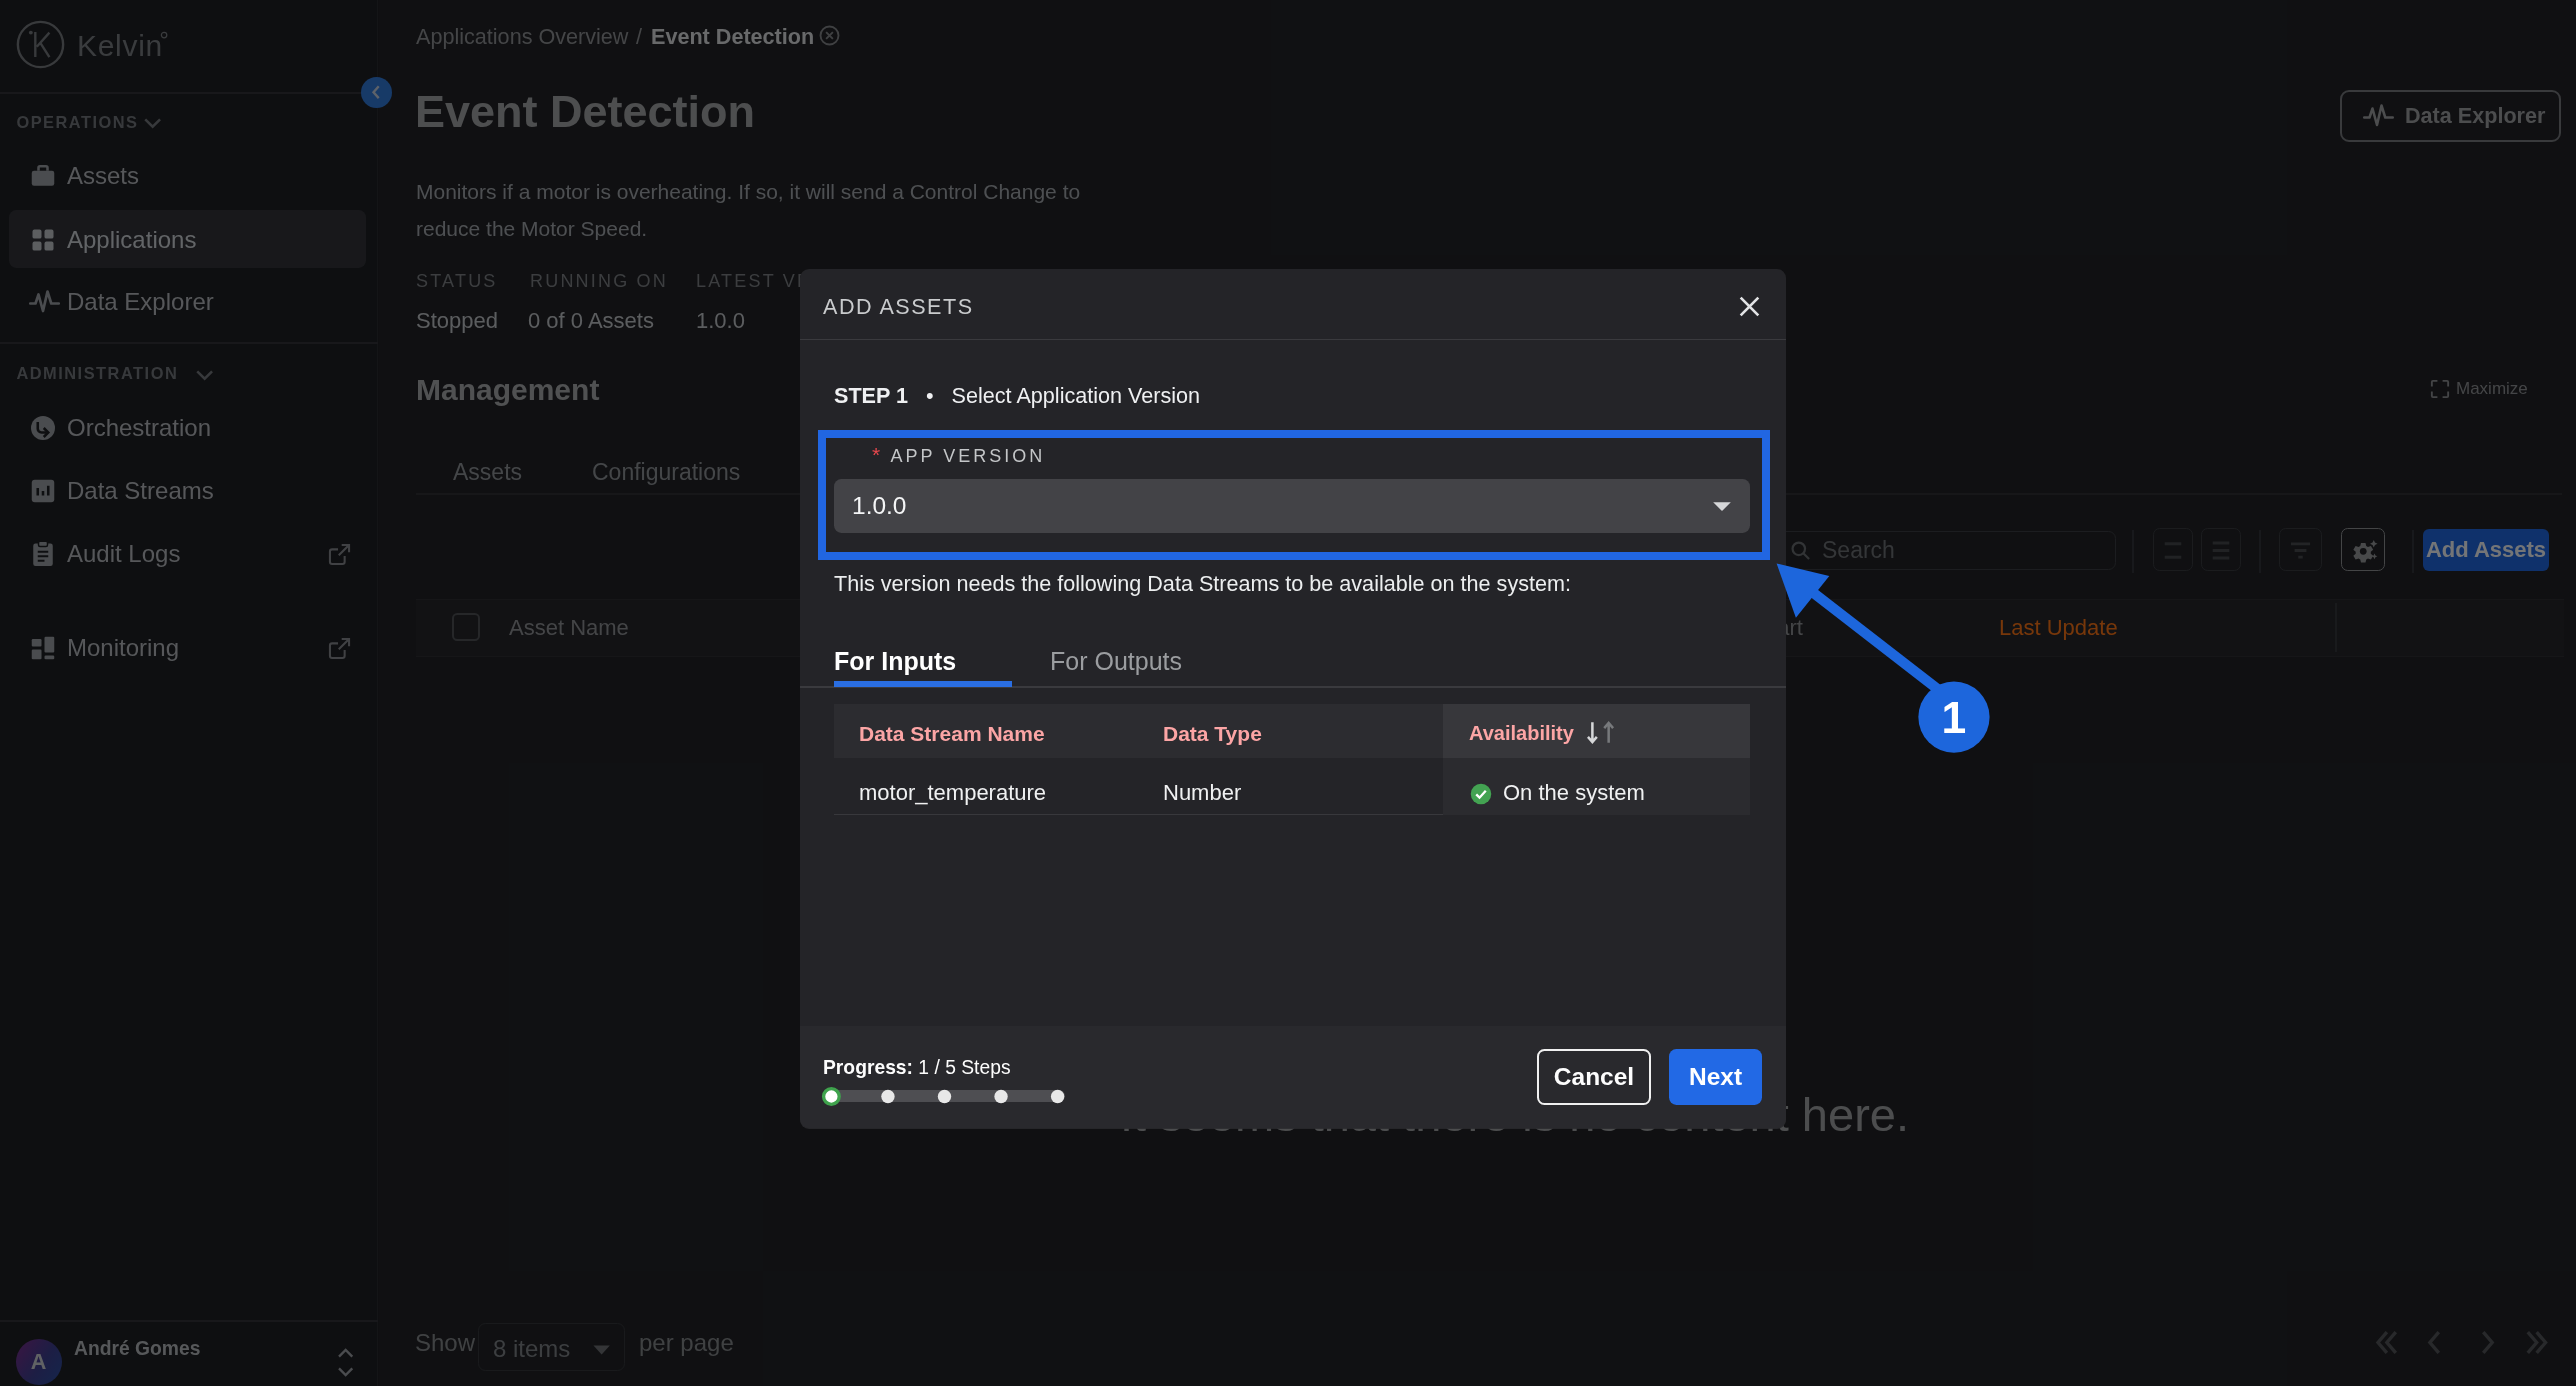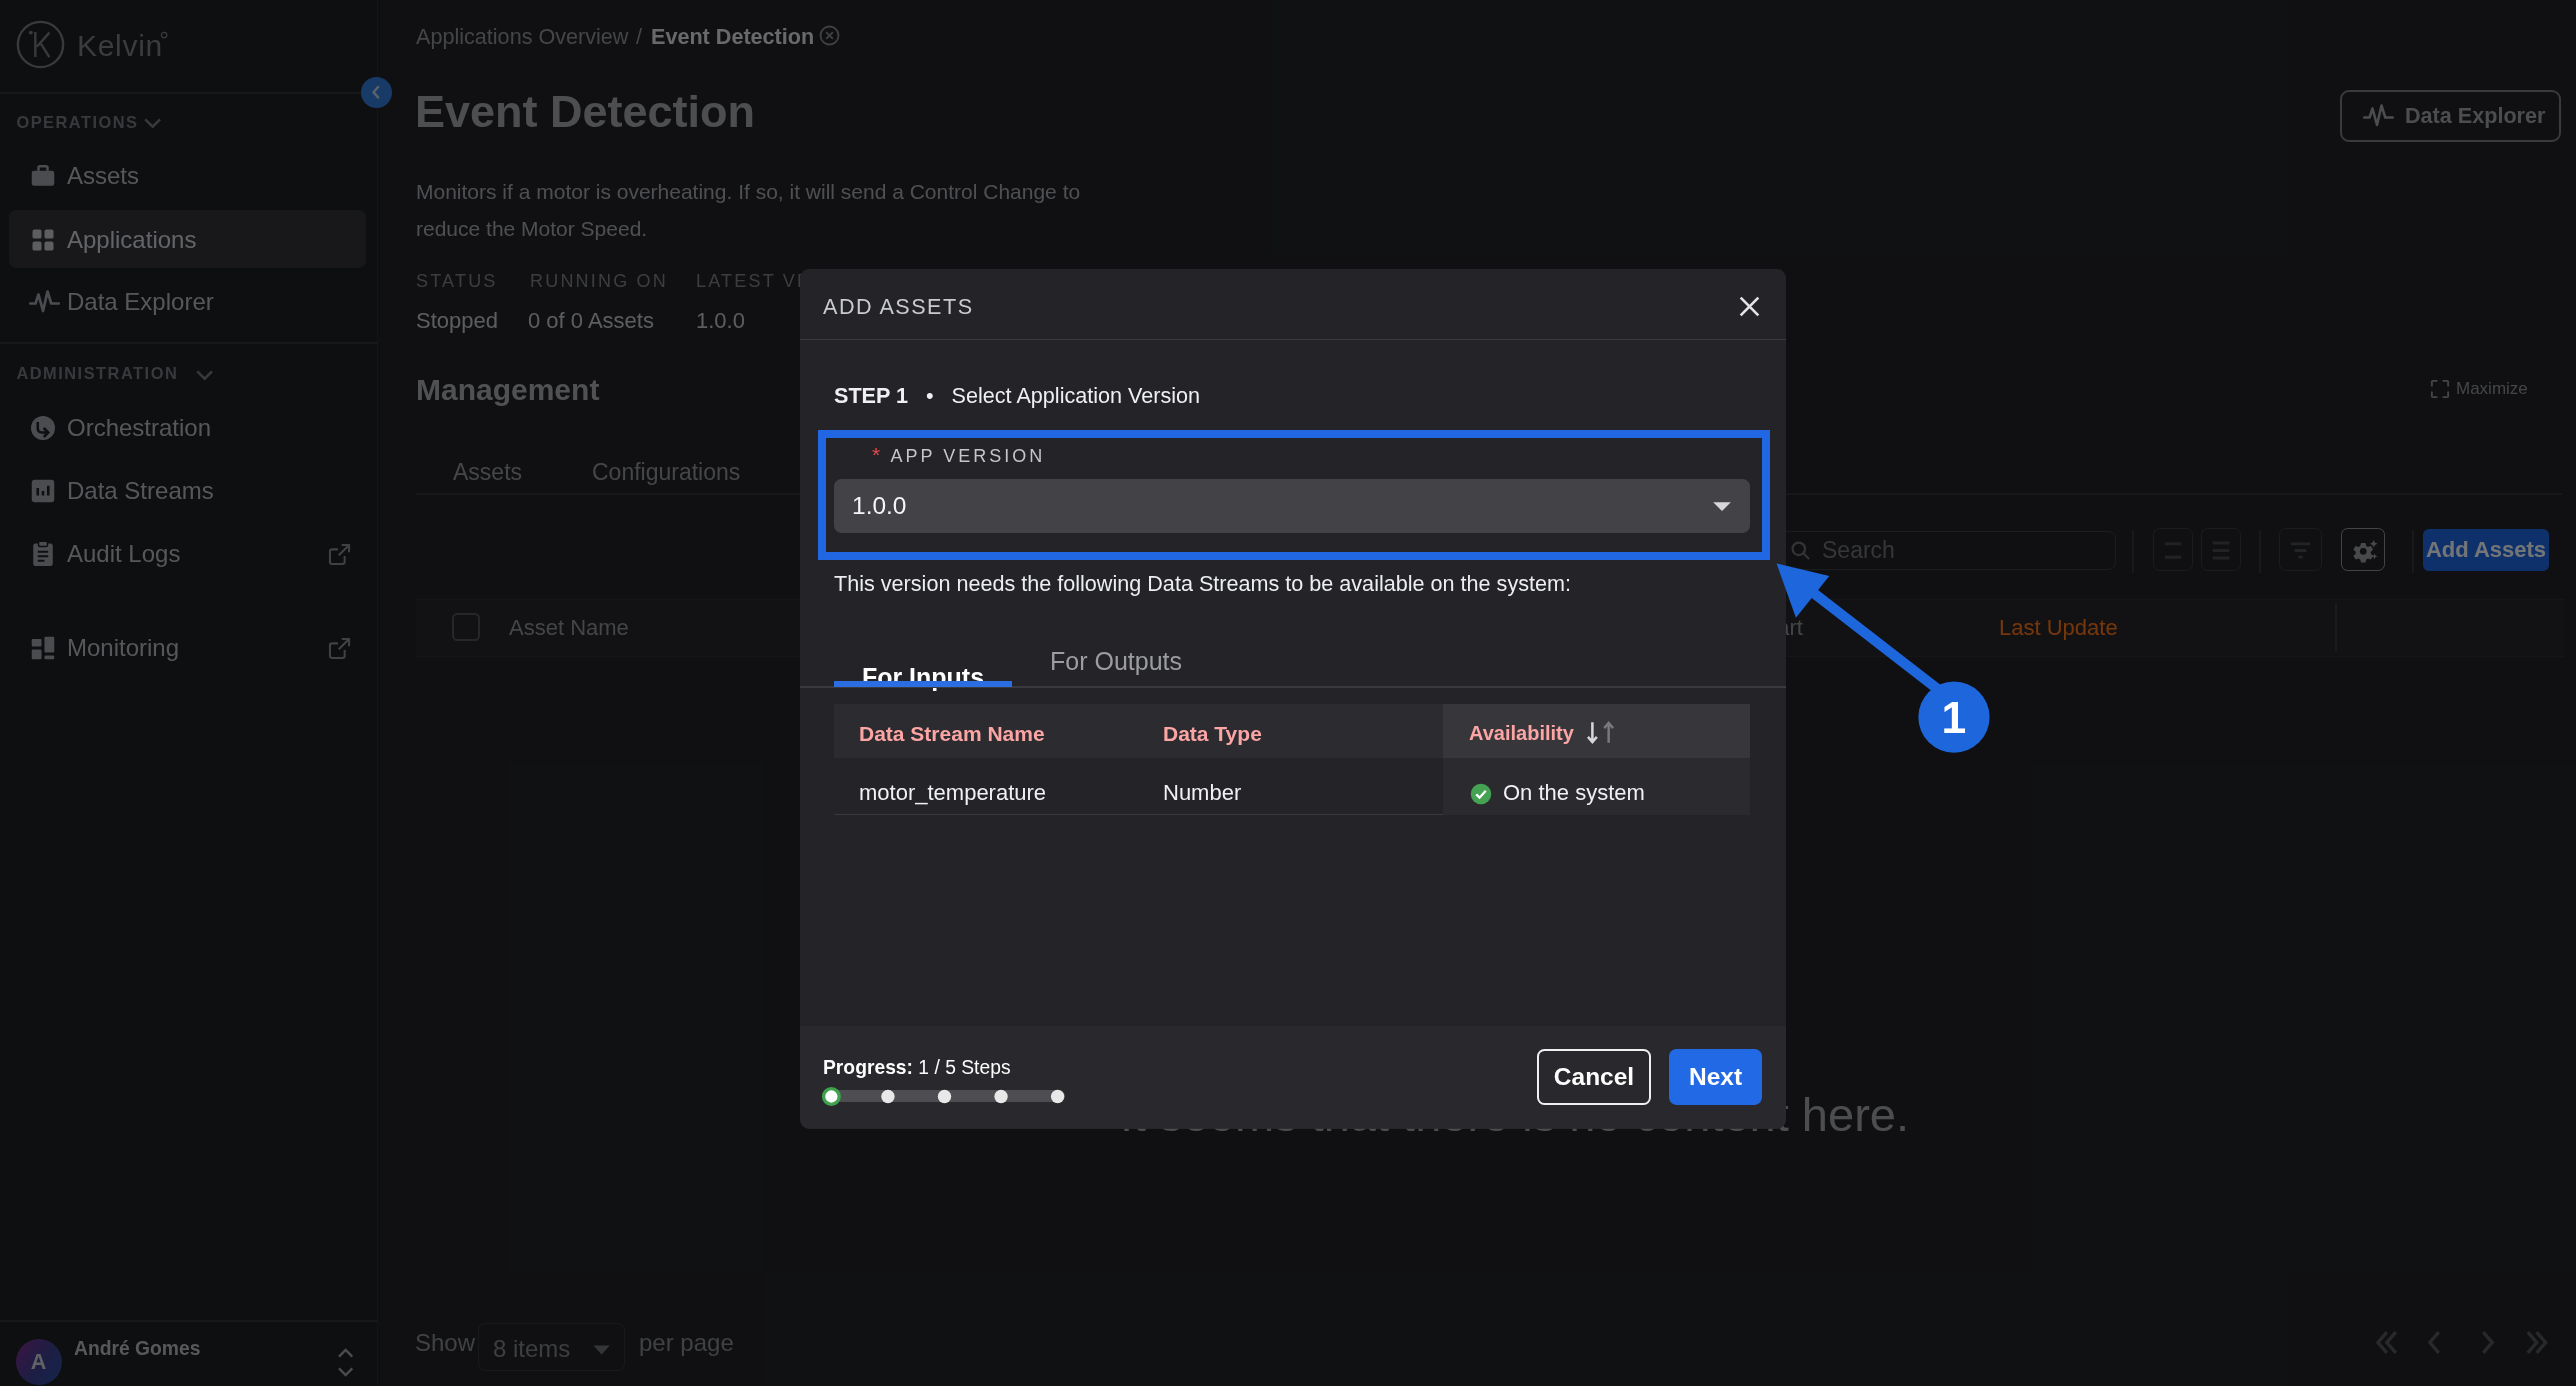--- a/index.html
+++ b/index.html
@@ -41,21 +41,21 @@
 #modal { position:absolute; left:800px; top:269px; width:986px; height:859px; background:#242428; border-radius:9px; z-index:20; }
 #modal .hdr { position:absolute; left:0; top:0; width:986px; height:71px; border-bottom:1.5px solid #3a3a3e; }
 #modal .hdr .t { position:absolute; left:23px; top:24.5px; font-size:21.6px; letter-spacing:1.5px; color:#c9cbcd; }
 .steprow { position:absolute; left:34px; top:114px; font-size:21.6px; color:#eff0f2; }
 .bluebox { position:absolute; left:18px; top:161px; width:952px; height:130px; border:8.2px solid #2166e2; z-index:25; }
 .fieldlabel { position:absolute; left:40px; top:174px; font-size:18px; letter-spacing:3px; color:#c4c6c8;margin-left:32px; }
 .fieldlabel .req { color:#e5484d; margin-right:7.4px; font-size:21px; }
 .select { position:absolute; left:34px; top:210px; width:916px; height:54px; background:#434347; border-radius:7.4px; }
 .select .v { position:absolute; left:18px; top:50%; transform:translateY(-50%); font-size:24.5px; color:#f4f5f6; }
 .needs { position:absolute; left:34px; top:302px; font-size:21.6px; color:#eceeef; }
-.mtab1 { position:absolute; left:34px; top:378px; width:178px; text-align:center; font-size:25px; font-weight:bold; color:#ffffff;margin-top:16px; }
+.mtab1 { position:absolute; left:34px; top:378px; width:178px; font-size:25px; font-weight:bold; color:#ffffff; }
 .mtab2 { position:absolute; left:227px; top:378px; width:178px; text-align:center; font-size:25px; color:#9b9da0; }
 .mtabline { position:absolute; left:0px; top:417px; width:986px; height:1.5px; background:#3a3a3e; }
 .mtabblue { position:absolute; left:34px; top:412px; width:178px; height:6px; background:#2a6ee2; }
 .mtbl { position:absolute; left:34px; top:435px; width:916px; }
 .mtbl .hrow { position:absolute; left:0; top:0; width:916px; height:54px; background:#2c2c30; }
 .mtbl .hav { position:absolute; left:609px; top:0; width:307px; height:54px; background:#37373b; }
 .mtbl .drow { position:absolute; left:0; top:54px; width:916px; height:57px; border-bottom:1.5px solid #38383c; }
 .mtbl .dav { position:absolute; left:609px; top:54px; width:307px; height:57px; background:#2b2b2f; }
 .mtbl .htx { position:absolute; top:18px; font-size:21px; font-weight:bold; color:#fca5a5; }
 .mtbl .dtx { position:absolute; top:76px; font-size:22px; color:#f0f1f2; }

